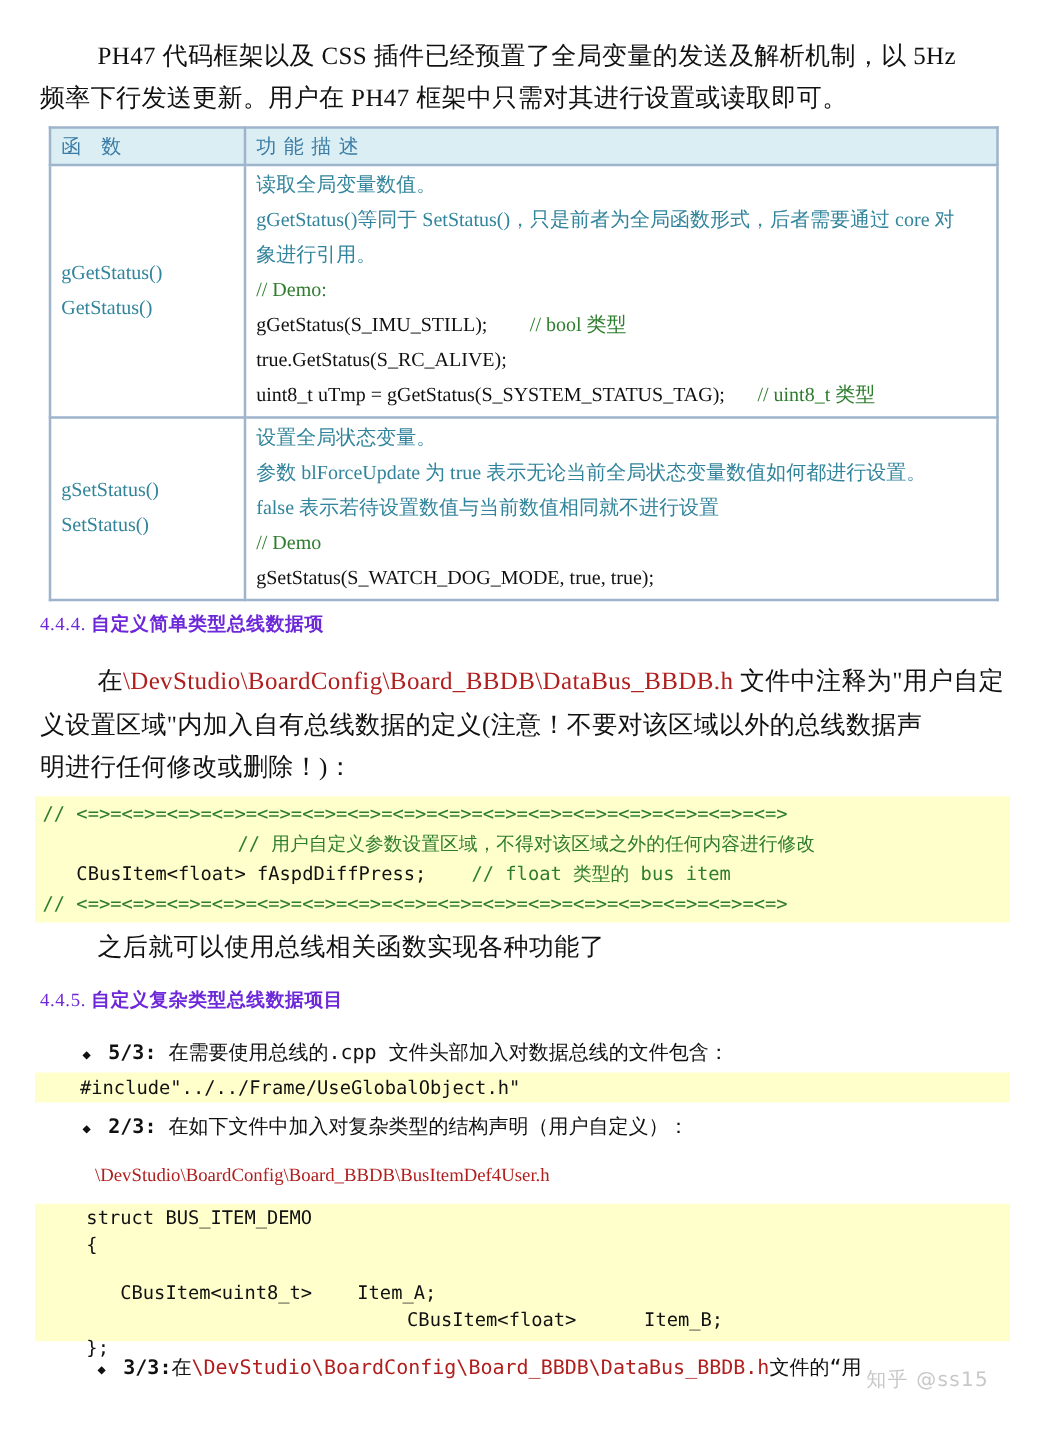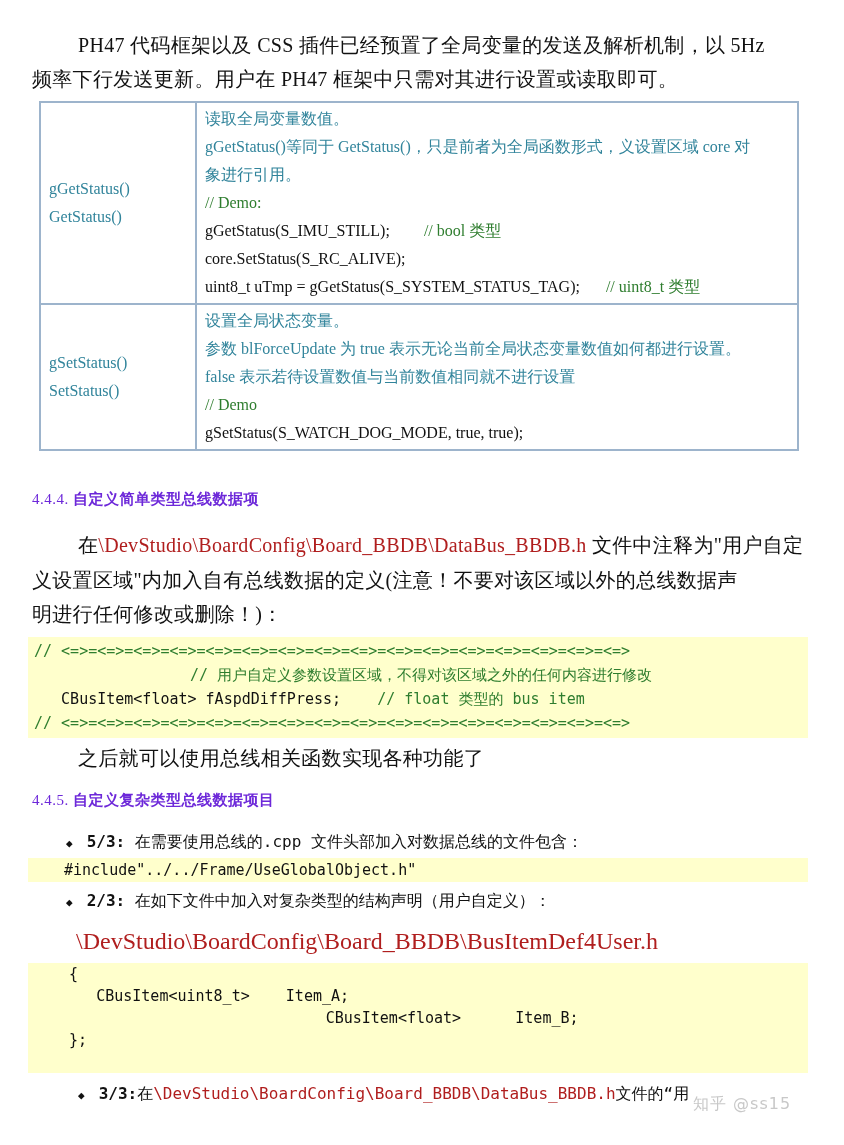--- a/index.html
+++ b/index.html
@@ -28,32 +28,36 @@
                font-family:"DejaVu Sans","Liberation Sans",sans-serif; letter-spacing:1px; }
 </style>
 </head>
 <body>
 
 <div class="abs para serif" style="left:78px; top:28px;">PH47 代码框架以及 CSS 插件已经预置了全局变量的发送及解析机制，以 5Hz</div>
 <div class="abs para serif" style="left:32px; top:62px;">频率下行发送更新。用户在 PH47 框架中只需对其进行设置或读取即可。</div>
 
 <table class="fn">
   <tbody>
+      <tr>
+    <th>函 数</th>
+    <th>功能描述</th>
+  </tr>
   <tr style="height:200px;">
     <td class="name">
       <div>gGetStatus()</div>
       <div>GetStatus()</div>
     </td>
     <td class="desc">
       <div class="teal">读取全局变量数值。</div>
-      <div class="teal">gGetStatus()等同于 GetStatus()，只是前者为全局函数形式，义设置区域 core 对</div>
+      <div class="teal">gGetStatus()等同于 SetStatus()，只是前者为全局函数形式，后者需要通过 core 对</div>
       <div class="teal">象进行引用。</div>
       <div class="green">// Demo:</div>
       <div><span>gGetStatus(S_IMU_STILL);</span><span class="green" style="margin-left:34px;">// bool  类型</span></div>
-      <div><span>core.SetStatus(S_RC_ALIVE);</span></div>
+      <div><span>true.GetStatus(S_RC_ALIVE);</span></div>
       <div><span>uint8_t uTmp = gGetStatus(S_SYSTEM_STATUS_TAG);</span><span class="green" style="margin-left:26px;">// uint8_t  类型</span></div>
     </td>
   </tr>
   <tr style="height:142px;">
     <td class="name">
       <div>gSetStatus()</div>
       <div>SetStatus()</div>
     </td>
     <td class="desc">
       <div class="teal">设置全局状态变量。</div>
@@ -93,25 +97,26 @@
 <div class="abs mono" style="left:66px; top:829px; font-size:16px; line-height:26px;">
   <span style="font-size:11px; margin-right:14px;">◆</span><span style="font-weight:bold;">5/3:</span><span> 在需要使用总线的.cpp 文件头部加入对数据总线的文件包含：</span>
 </div>
 <div class="codebox" style="top:858px; height:24px;">
   <div class="codeline mono" style="padding-left:36px;">#include"../../Frame/UseGlobalObject.h"</div>
 </div>
 
 <div class="abs mono" style="left:66px; top:888px; font-size:16px; line-height:26px;">
   <span style="font-size:11px; margin-right:14px;">◆</span><span style="font-weight:bold;">2/3:</span><span> 在如下文件中加入对复杂类型的结构声明（用户自定义）：</span>
 </div>
-<div class="abs serif red" style="left:76px; top:926px; font-size:24px; line-height:30px;">\DevStudio\BoardConfig\Board_BBDB\BusItemDef4User.h</div>
+<div class="abs serif red" style="left:76px; top:926px; font-size:15px; line-height:30px;">\DevStudio\BoardConfig\Board_BBDB\BusItemDef4User.h</div>
 
 <div class="codebox" style="top:963px; height:110px; padding-top:0px;">
+  <div class="codeline mono" style="padding-left:14px; line-height:22px;">   struct BUS_ITEM_DEMO</div>
   <div class="codeline mono" style="padding-left:14px; line-height:22px;">   {</div>
-  <div class="codeline mono" style="padding-left:14px; line-height:22px;">      CBusItem&lt;uint8_t&gt;    Item_A;</div>
+  <div class="codeline mono" style="padding-left:14px; line-height:22px;margin-top:16px;">      CBusItem&lt;uint8_t&gt;    Item_A;</div>
   <div class="codeline mono" style="padding-left:14px; line-height:22px;text-align:center;">      CBusItem&lt;float&gt;      Item_B;</div>
   <div class="codeline mono" style="padding-left:14px; line-height:22px;">   };</div>
 </div>
 
 <div class="abs mono" style="left:66px; top:1081px; font-size:16px; line-height:26px; white-space:nowrap;margin-left:12px;">
   <span style="font-size:11px; margin-right:14px;">◆</span><span style="font-weight:bold;">3/3:</span><span>在</span><span class="red">\DevStudio\BoardConfig\Board_BBDB\DataBus_BBDB.h</span><span>文件的“用</span>
 </div>
 
 <div class="watermark">知乎 @ss15</div>
 

